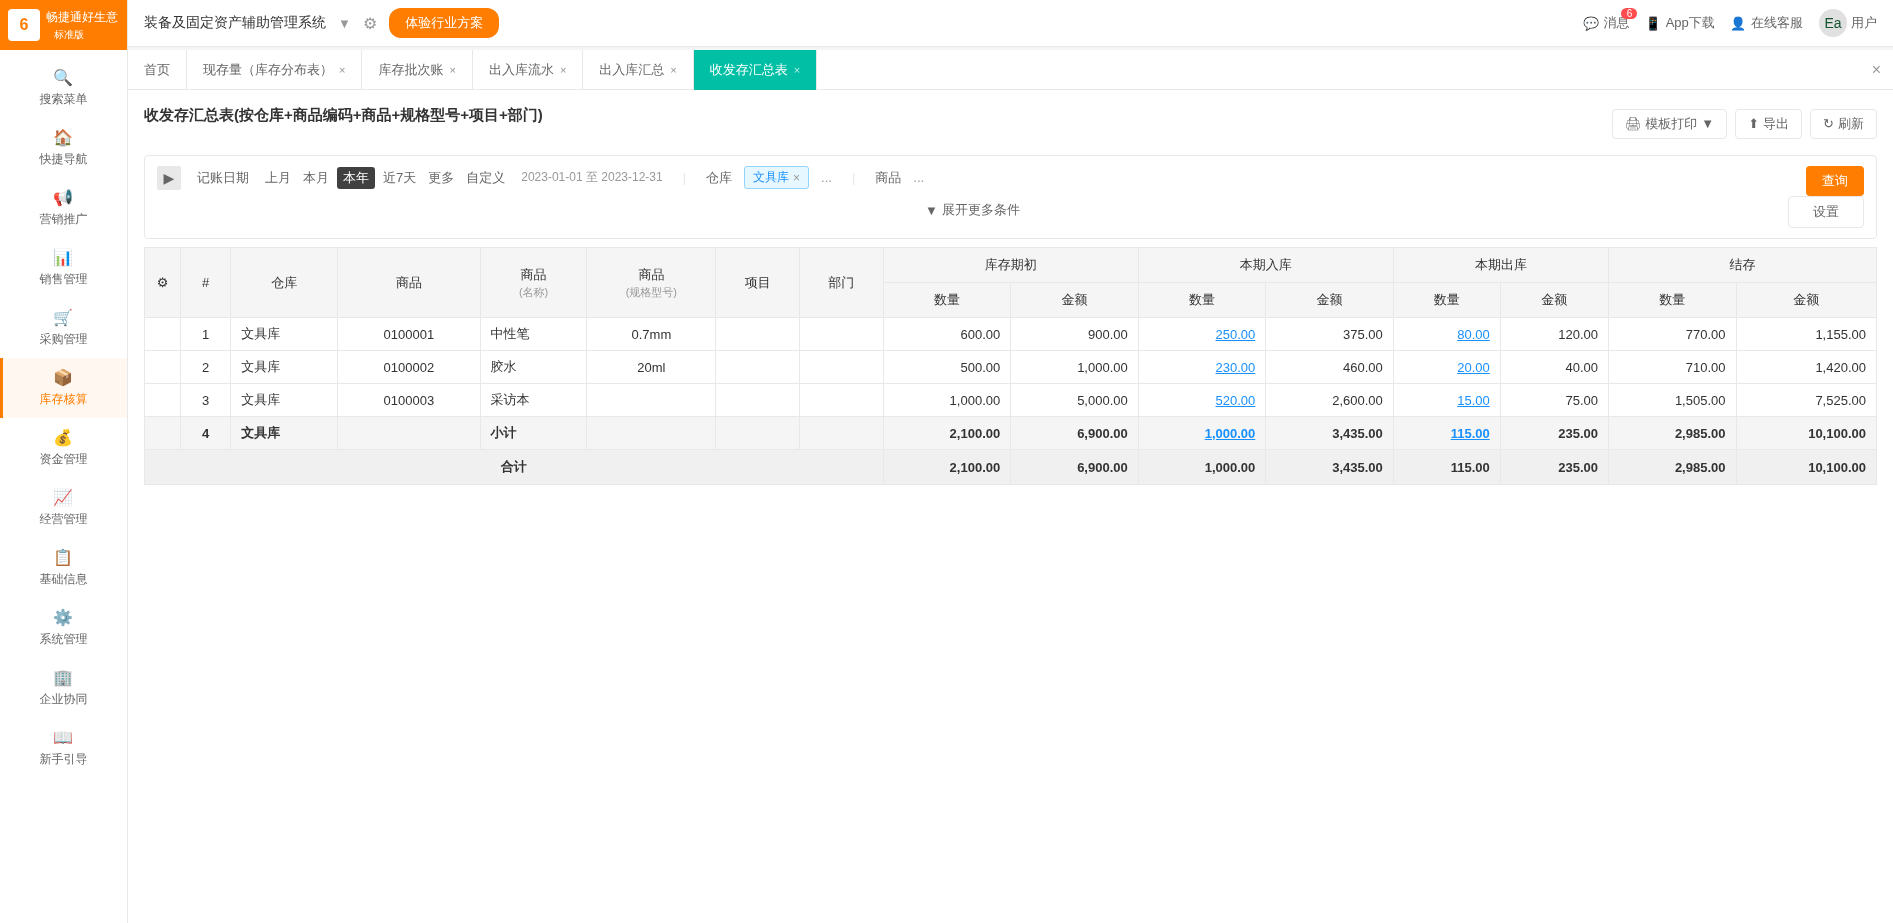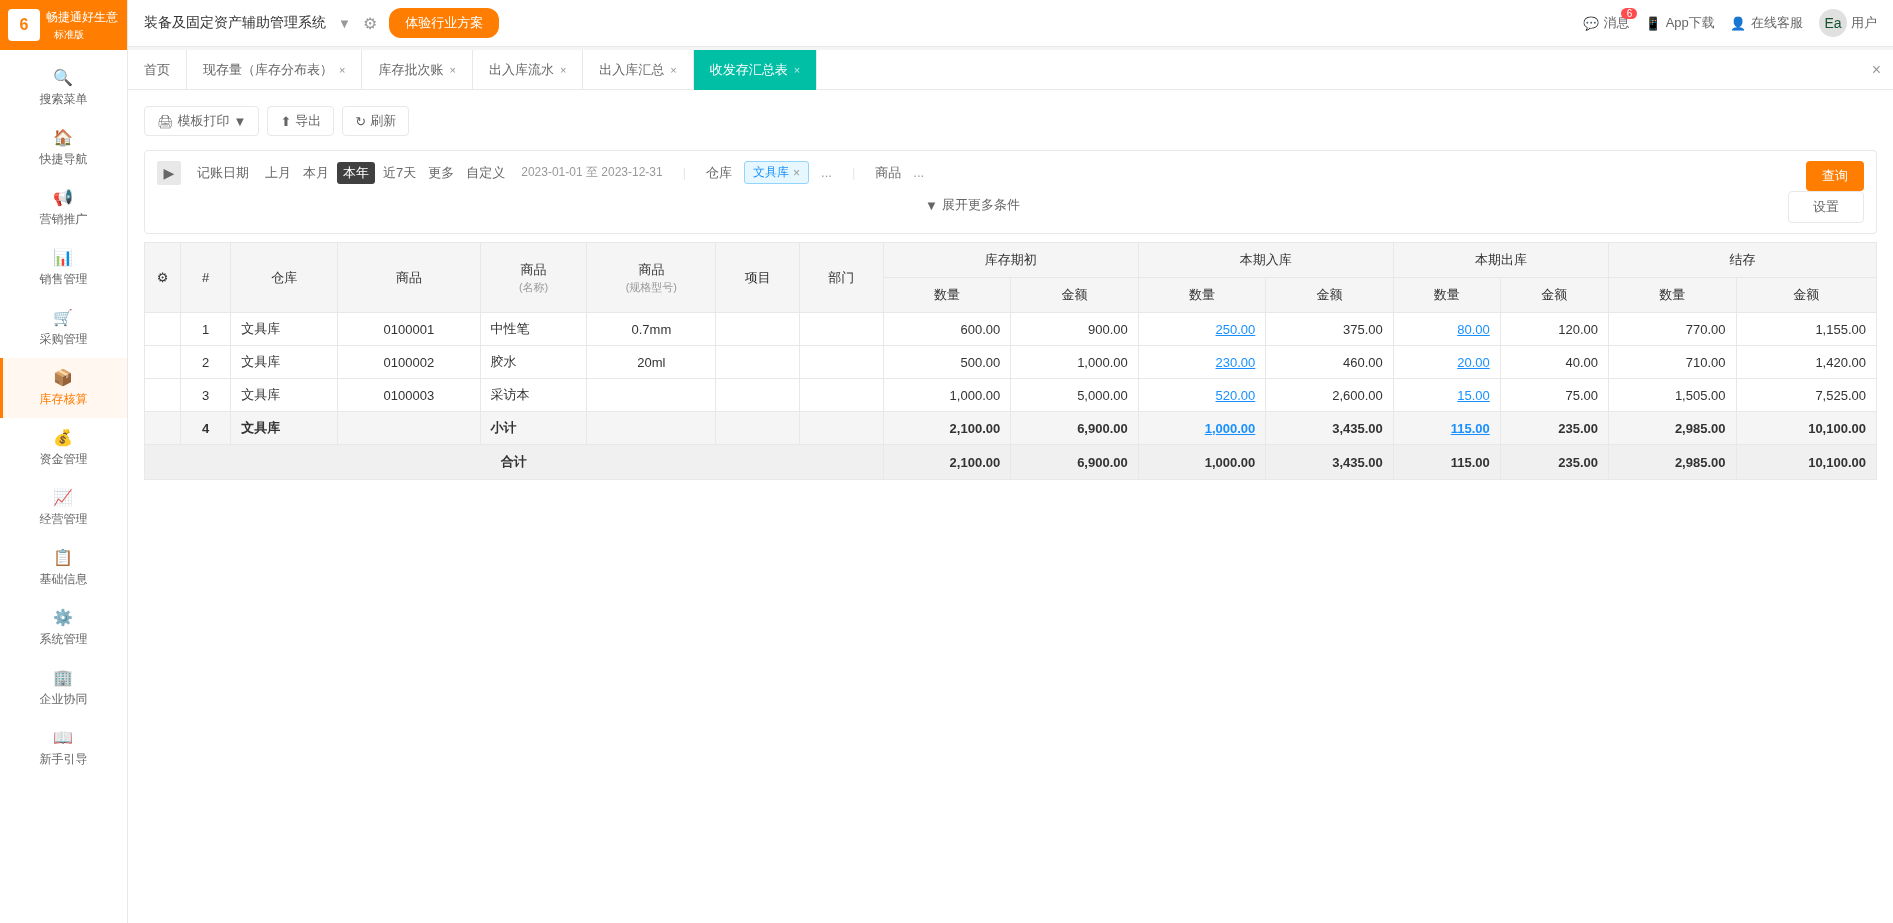--- a/index.html
+++ b/index.html
@@ -195,20 +195,21 @@
     <span>收发存汇总表</span>
     <span class="tab-close">×</span>
   </div>
   <span class="tabs-close-all">×</span>
 </div>
 
 <div class="main">
   <div class="content-area">
 
     <div style="display:flex; align-items:center; justify-content:space-between; margin-bottom:14px;">
+      <h2 class="page-title">收发存汇总表(按仓库+商品编码+商品+规格型号+项目+部门)</h2>
       <div style="display:flex; align-items:center; gap:8px;">
         <button class="btn-print">
           <span>🖨</span>
           <span>模板打印</span>
           <span>▼</span>
         </button>
         <button class="btn-export">
           <span>⬆</span>
           <span>导出</span>
         </button>

